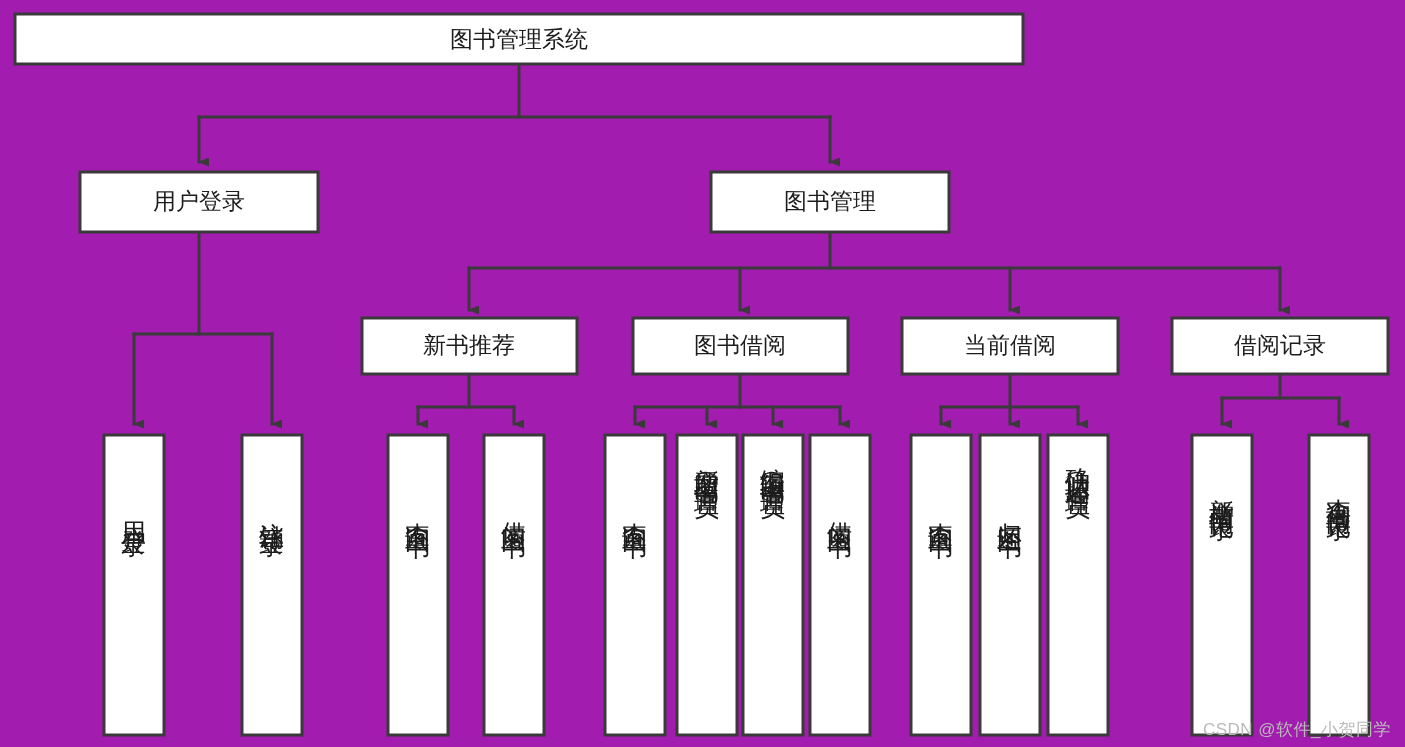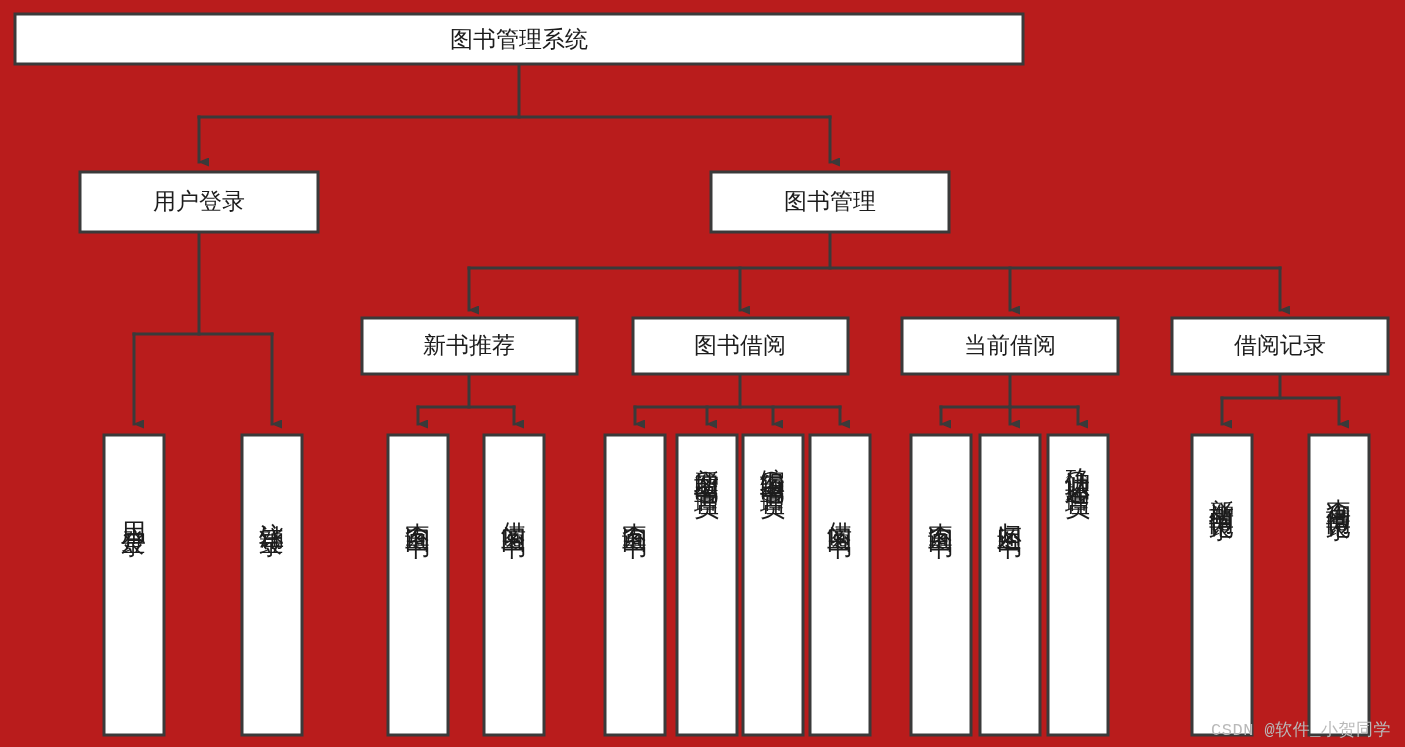--- a/index.html
+++ b/index.html
@@ -7,21 +7,21 @@
     padding: 0;
     background: #ffffff;
   }
   body {
     font-family: "Liberation Sans", "DejaVu Sans", sans-serif;
   }
   #diagram-root {
     position: relative;
     width: 1405px;
     height: 747px;
-    background: #b91c1c;
+    background: #a21caf;
     overflow: hidden;
   }
   svg.flow {
     position: absolute;
     left: 0;
     top: 0;
     width: 1405px;
     height: 747px;
     display: block;
   }
@@ -49,21 +49,21 @@
     fill: #1c1c1c;
     writing-mode: vertical-rl;
     text-orientation: upright;
     glyph-orientation-vertical: 0;
     letter-spacing: 4px;
   }
   .watermark {
     position: absolute;
     right: 14px;
     bottom: 6px;
-    font-family: Liberation Mono, monospace;
+    font-family: Liberation Sans, sans-serif;
     font-size: 17px;
     color: #b9b9b9;
     white-space: nowrap;
     letter-spacing: 0.5px;
     margin-top: 8px;
   }
 </style>
 </head>
 <body>
 

